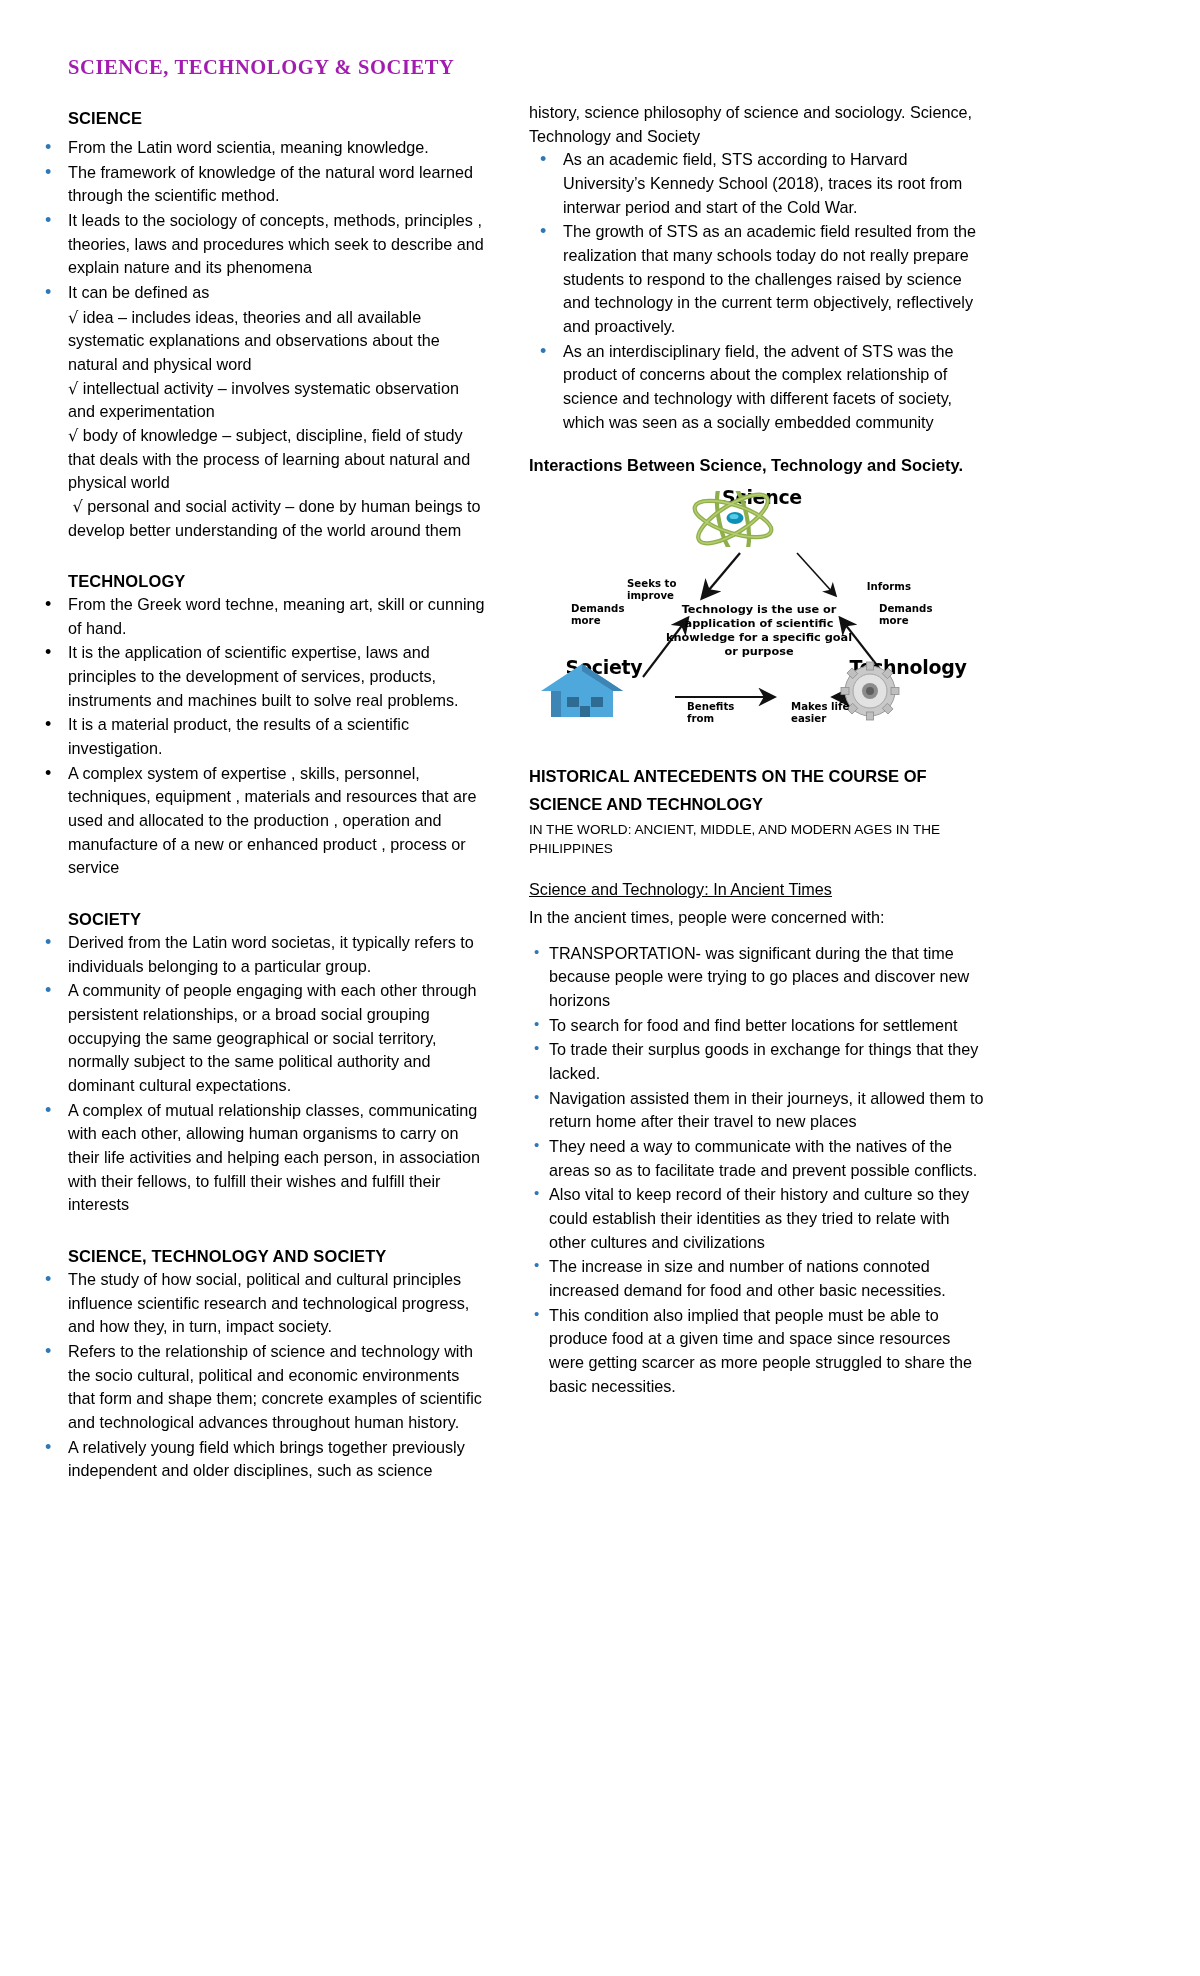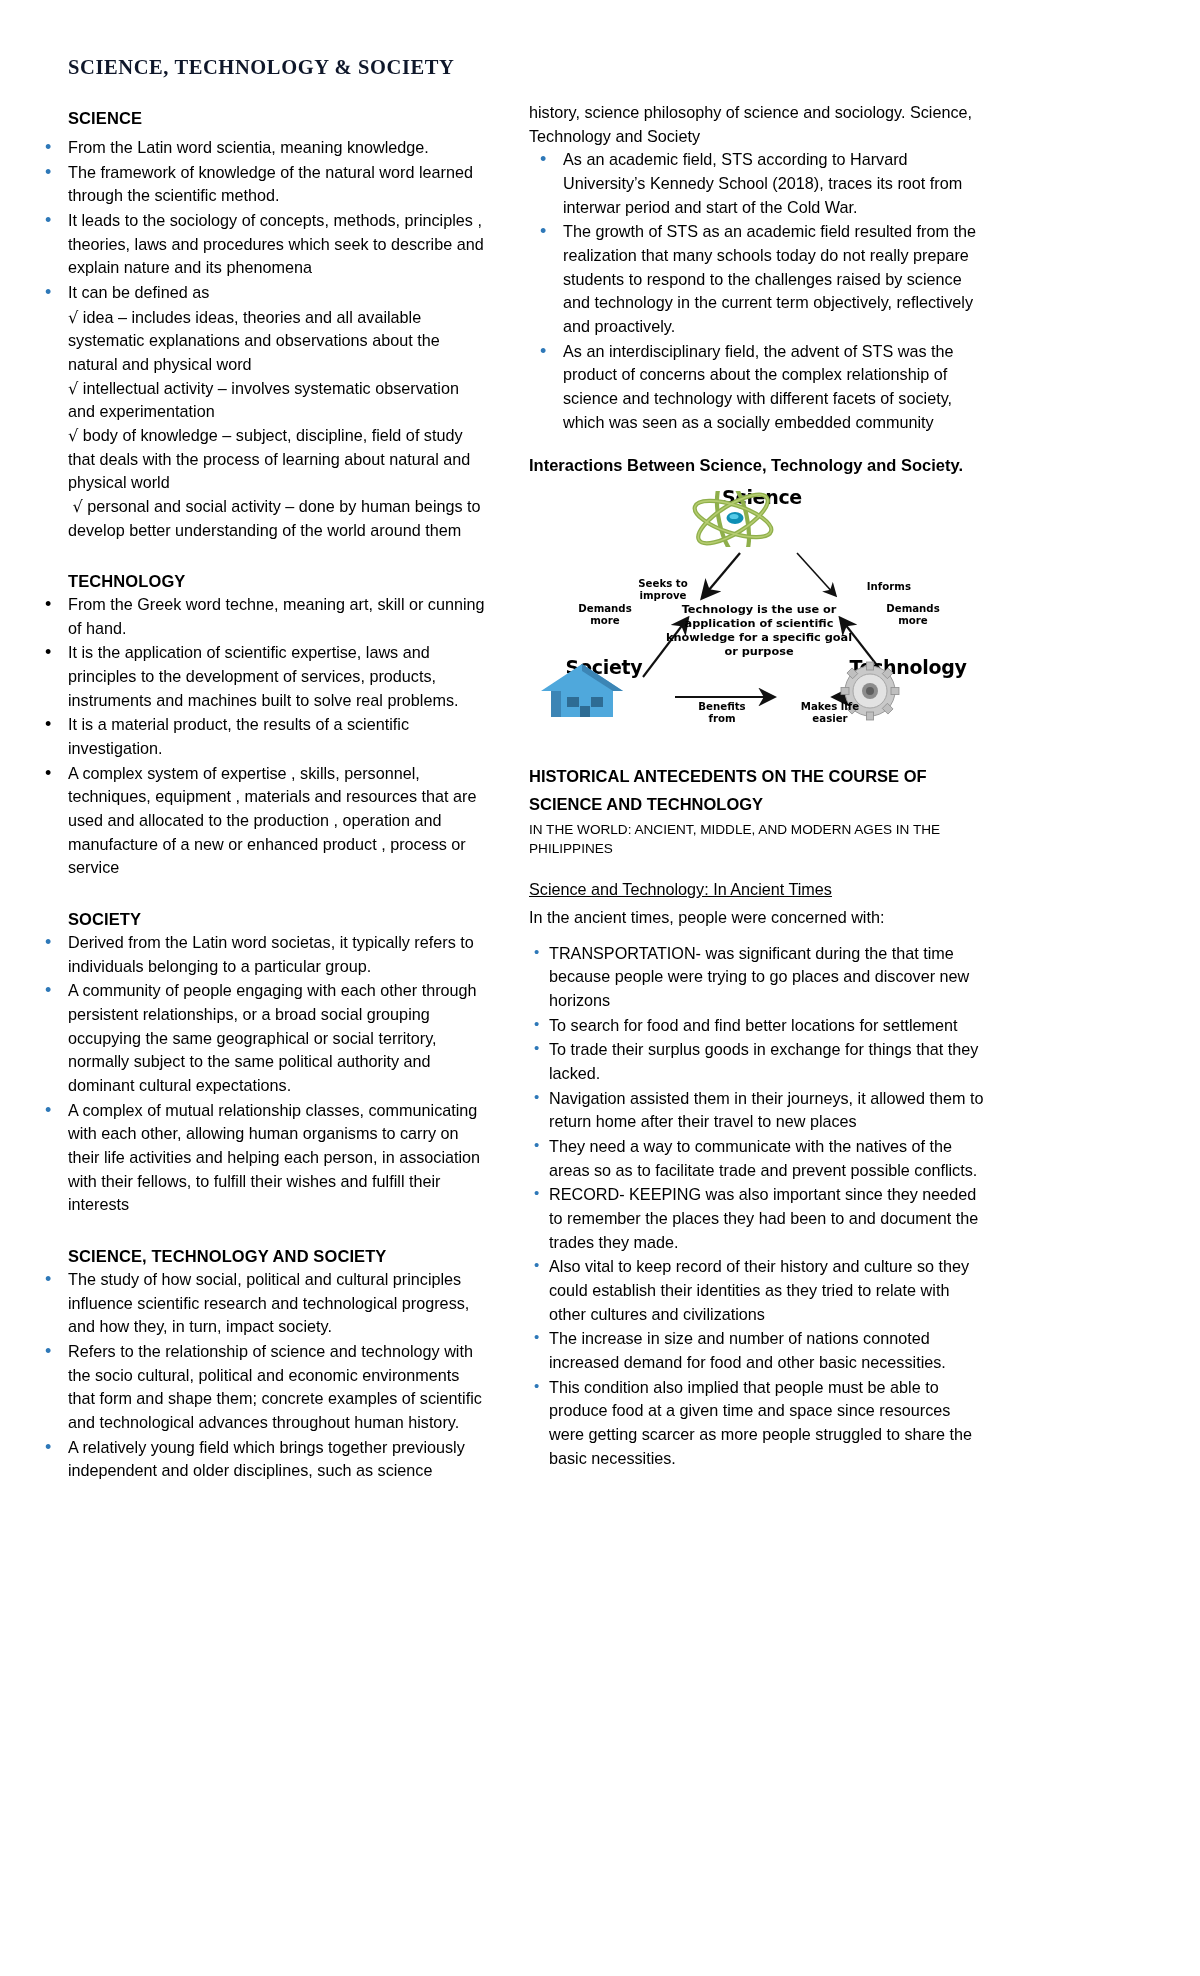--- a/index.html
+++ b/index.html
@@ -26,21 +26,21 @@
   .col {
     width: 456px;
     flex: 0 0 456px;
   }
   .col-right { padding-top: 18px; }
 
   .doc-title {
     font-family: "Liberation Serif", serif;
     font-weight: bold;
     font-size: 20.5px;
-    color: #0f172a;
+    color: #a21caf;
     letter-spacing: 0.6px;
     margin: 16px 0 0 34px;
   }
 
   h2.section-head {
     font-size: 16.5px;
     font-weight: bold;
     margin: 30px 0 8px 34px;
     letter-spacing: 0.1px;
   }
@@ -154,21 +154,21 @@
     font-weight: bold;
     font-size: 11.3px;
     line-height: 1.25;
   }
   .edge-label {
     position: absolute;
     font-family: "DejaVu Sans", sans-serif;
     font-weight: bold;
     font-size: 10.2px;
     line-height: 1.2;
-    text-align: center;
+    text-align: left;
   }
   .lbl-seeks { left: 92px; top: 87px; width: 72px; }
   .lbl-informs { left: 312px; top: 90px; width: 64px; text-align:right; }
   .lbl-demands-l { left: 36px; top: 112px; width: 68px; }
   .lbl-demands-r { left: 344px; top: 112px; width: 68px; }
   .lbl-benefits { left: 152px; top: 210px; width: 70px; }
   .lbl-makes { left: 256px; top: 210px; width: 78px; }
 
   .diagram svg { position: absolute; left: 0; top: 0; }
 
@@ -340,21 +340,20 @@
       <div class="plain noind"> In the ancient times, people were concerned with:</div>
 
       <div class="gap-sm"></div>
 
       <ul class="bullets blue tightdot">
         <li>TRANSPORTATION- was significant during the that time because people were trying to go places and discover new horizons</li>
         <li> To search for food and find better locations for settlement</li>
         <li> To trade their surplus goods in exchange for things that they lacked.</li>
         <li>Navigation assisted them in their journeys, it allowed them to return home after their travel to new places</li>
         <li> They need a way to communicate with the natives of the areas so as to facilitate trade and prevent possible conflicts.</li>
-        <li>RECORD- KEEPING was also important since they needed to remember the places they had been to and document the trades they made.</li>
         <li> Also vital to keep record of their history and culture so they could establish their identities as they tried to relate with other cultures and civilizations</li>
         <li>The increase in size and number of nations connoted increased demand for food and other basic necessities.</li>
         <li>This condition also implied that people must be able to produce food at a given time and space since resources were getting scarcer as more people struggled to share the basic necessities.</li>
       </ul>
 
     </div>
 
   </div>
 </div>
 

